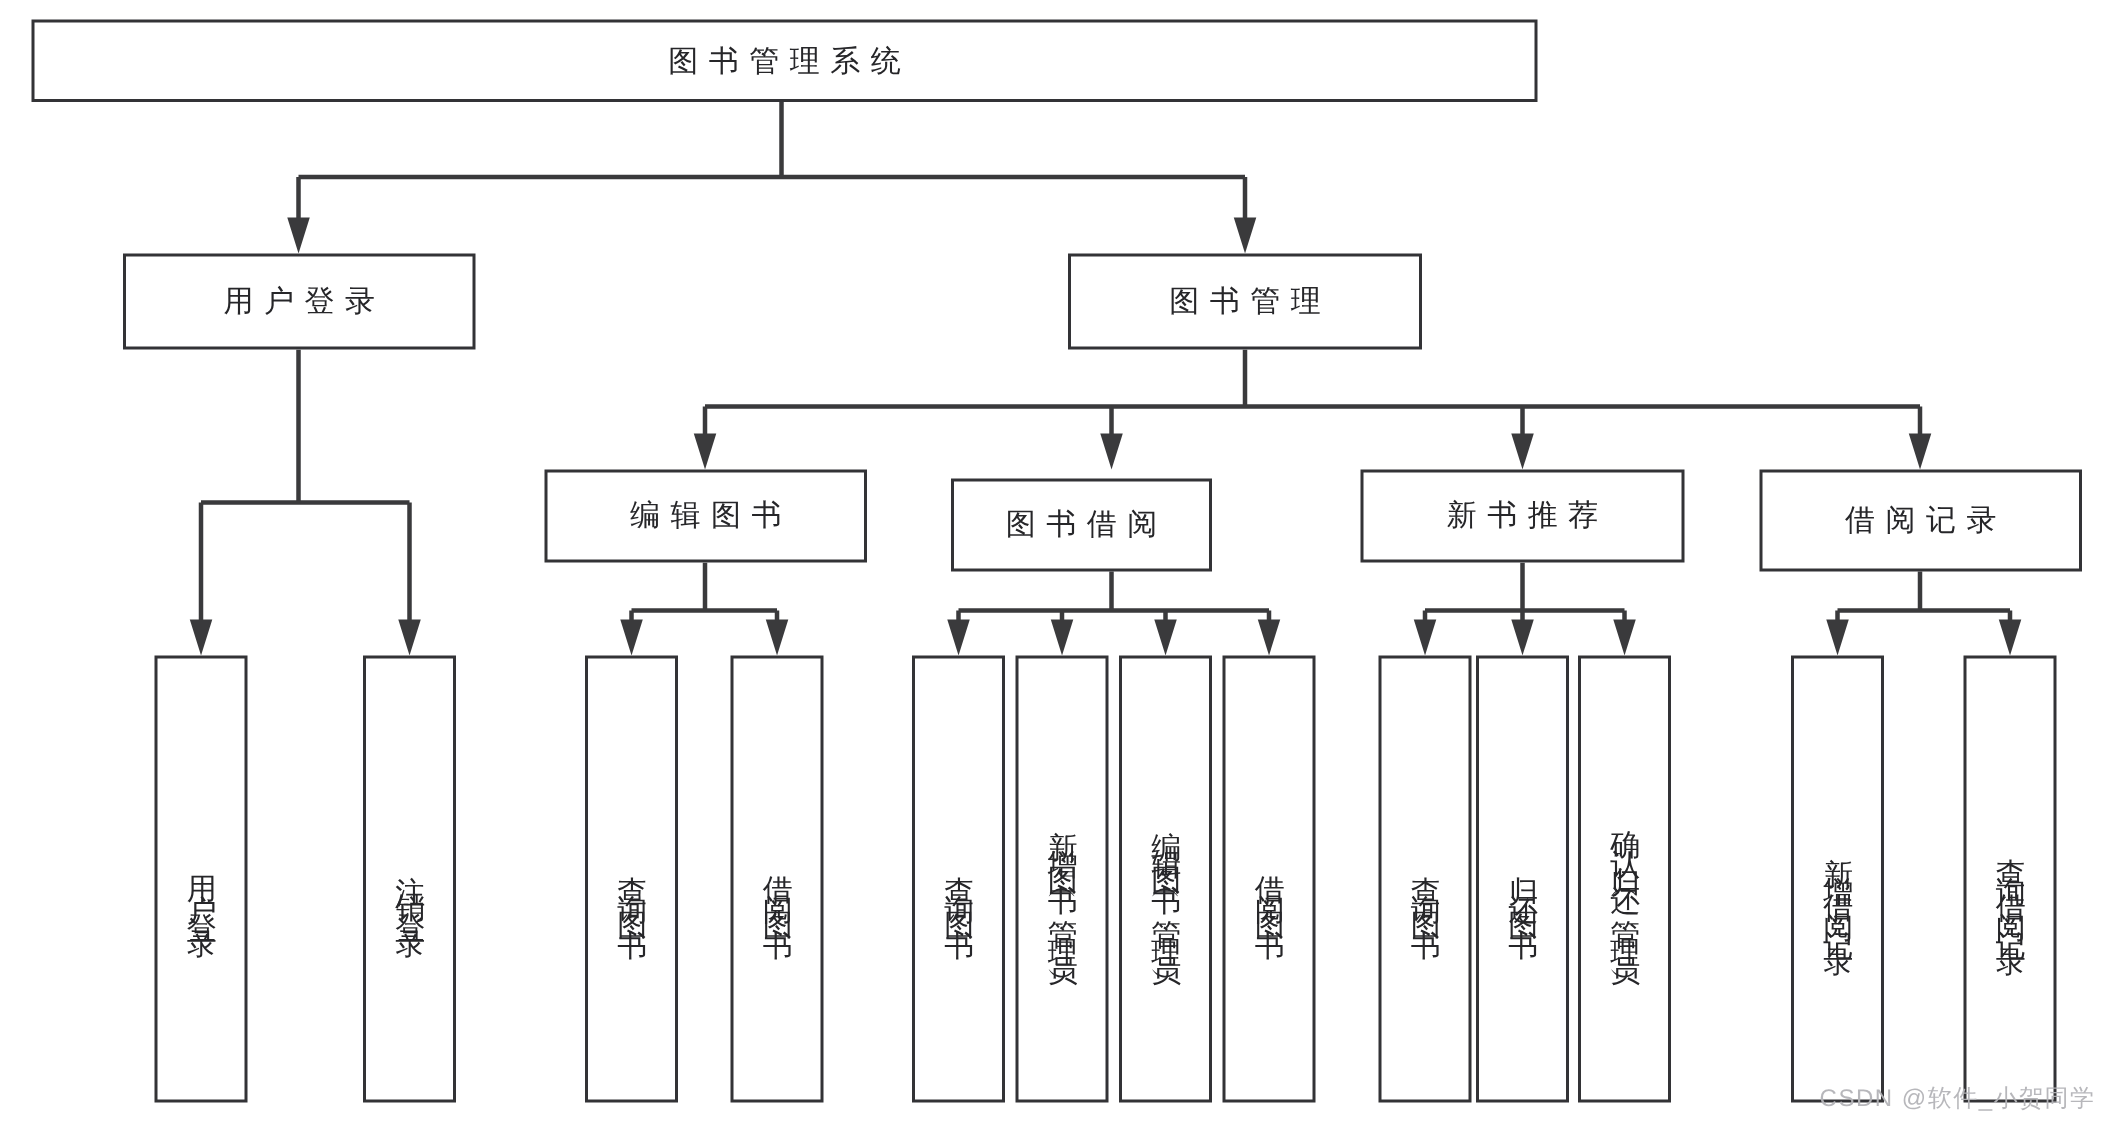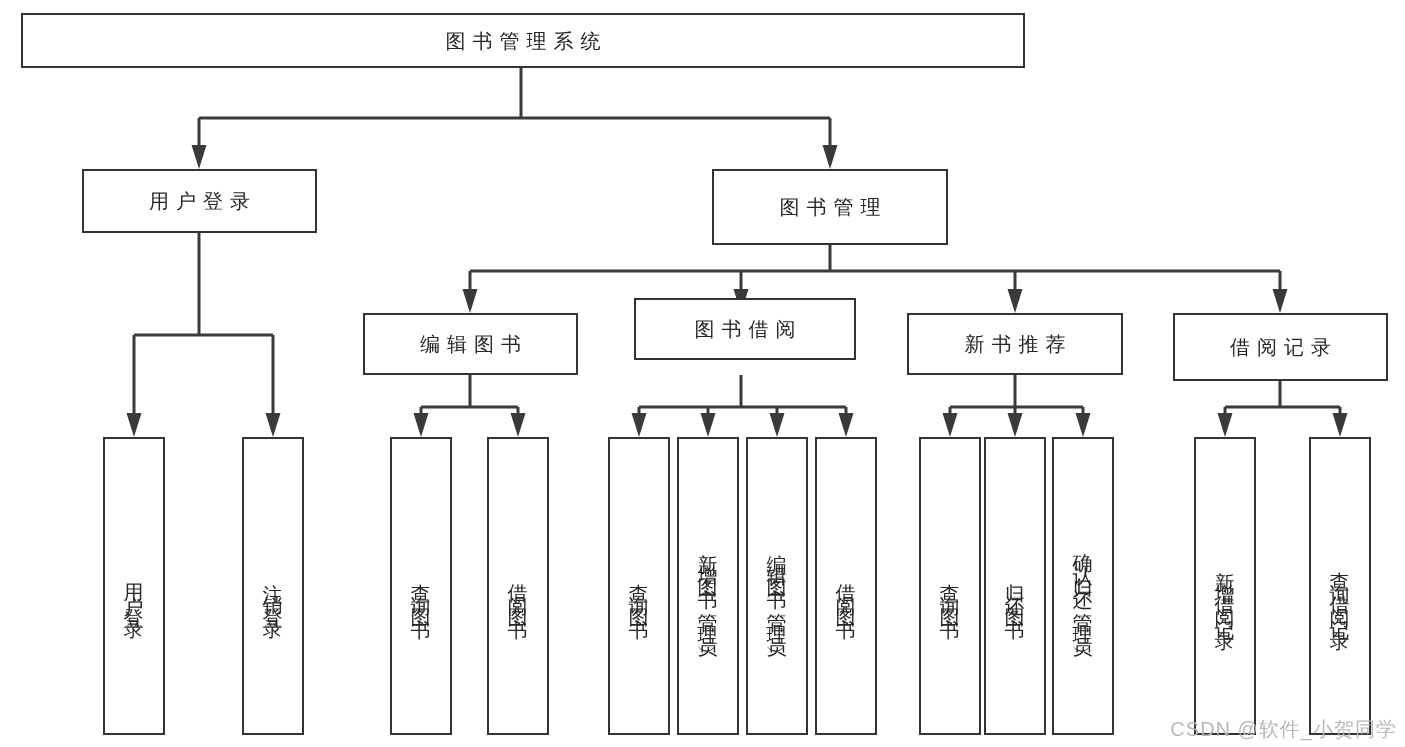--- a/index.html
+++ b/index.html
@@ -19,21 +19,21 @@
   }
   .node.h .lbl{
     font-size:20px; letter-spacing:7px; margin-right:-7px; white-space:nowrap; line-height:1.2;
   }
   .node.v .lbl{
     writing-mode:vertical-rl; font-size:20px; line-height:1;
     letter-spacing:12px; margin-bottom:-12px; white-space:nowrap;
   }
   .watermark{
     position:absolute; right:8px; bottom:4px; z-index:5;
-    font-size:20px; letter-spacing:1px; color:var(--wm); opacity:.95;
+    font-size:16px; letter-spacing:1px; color:var(--wm); opacity:.95;
     white-space:nowrap;
   }
 </style>
 </head>
 <body>
 
 <div id="stage">
   <svg id="connectors" width="1405" height="747" viewBox="0 0 1405 747">
       <path d="M521 68V118M199 118H830M199 118V150M830 118V150" fill="none" stroke="#3a3a3c" stroke-width="3"></path>
       <polygon points="191.5,145 206.5,145 199,169" fill="#3a3a3c"></polygon>
@@ -62,27 +62,27 @@
       <polygon points="1217.5,413 1232.5,413 1225,437" fill="#3a3a3c"></polygon>
       <polygon points="1332.5,413 1347.5,413 1340,437" fill="#3a3a3c"></polygon>
     </svg>
   <div id="nodes-layer">
       <div class="node h" style="left: 21px; top: 13px; width: 1004px; height: 55px;">
         <span class="lbl">图书管理系统</span>
       </div>
       <div class="node h" style="left: 82px; top: 169px; width: 235px; height: 64px;">
         <span class="lbl">用户登录</span>
       </div>
-      <div class="node h" style="left: 712px; top: 169px; width: 236px; height: 76px;">
+      <div class="node h" style="left: 712px; top: 169px; width: 236px; height: 64px;">
         <span class="lbl">图书管理</span>
       </div>
       <div class="node h" style="left: 363px; top: 313px; width: 215px; height: 62px;">
         <span class="lbl">编辑图书</span>
       </div>
-      <div class="node h" style="left: 634px; top: 298px; width: 222px; height: 62px;">
+      <div class="node h" style="left: 634px; top: 319px; width: 174px; height: 62px;">
         <span class="lbl">图书借阅</span>
       </div>
       <div class="node h" style="left: 907px; top: 313px; width: 216px; height: 62px;">
         <span class="lbl">新书推荐</span>
       </div>
       <div class="node h" style="left: 1173px; top: 313px; width: 215px; height: 68px;">
         <span class="lbl">借阅记录</span>
       </div>
       <div class="node v" style="left: 103px; top: 437px; width: 62px; height: 298px;">
         <span class="lbl">用户登录</span>

